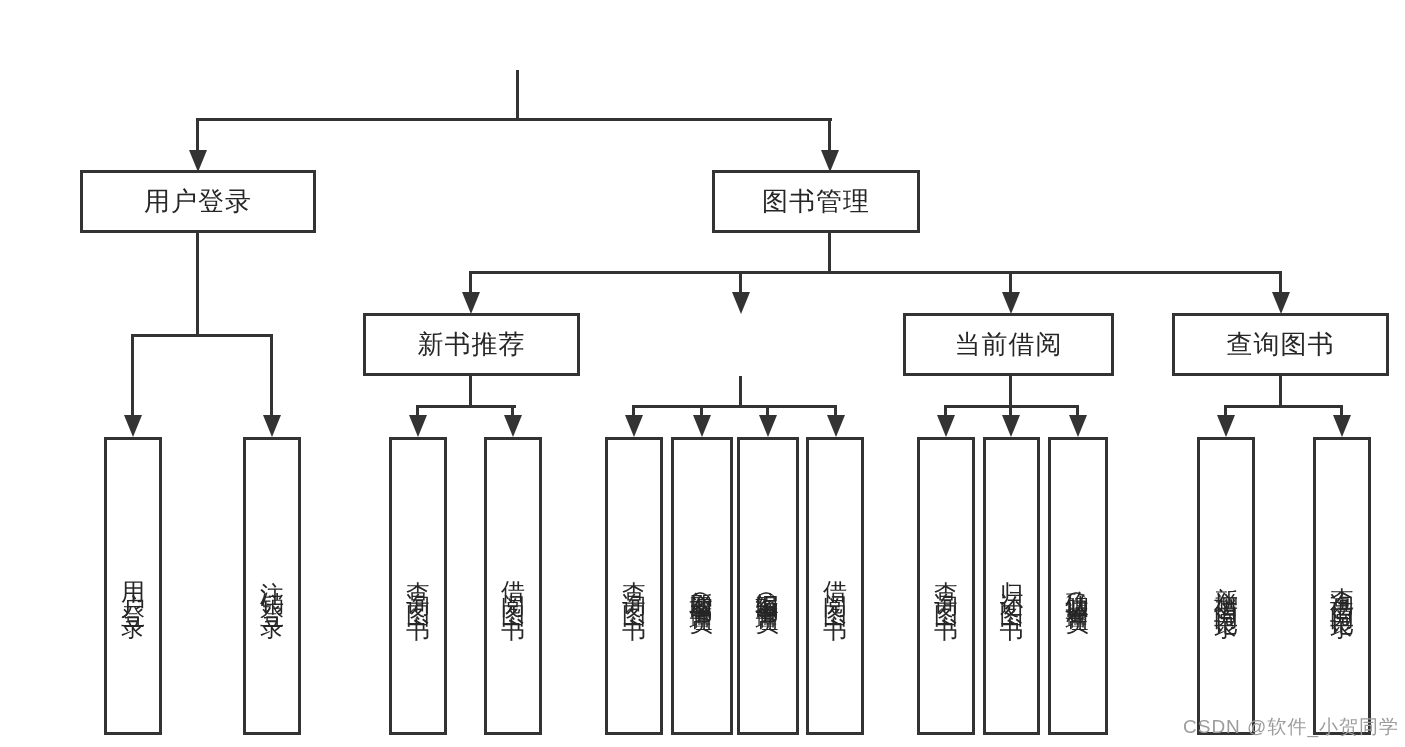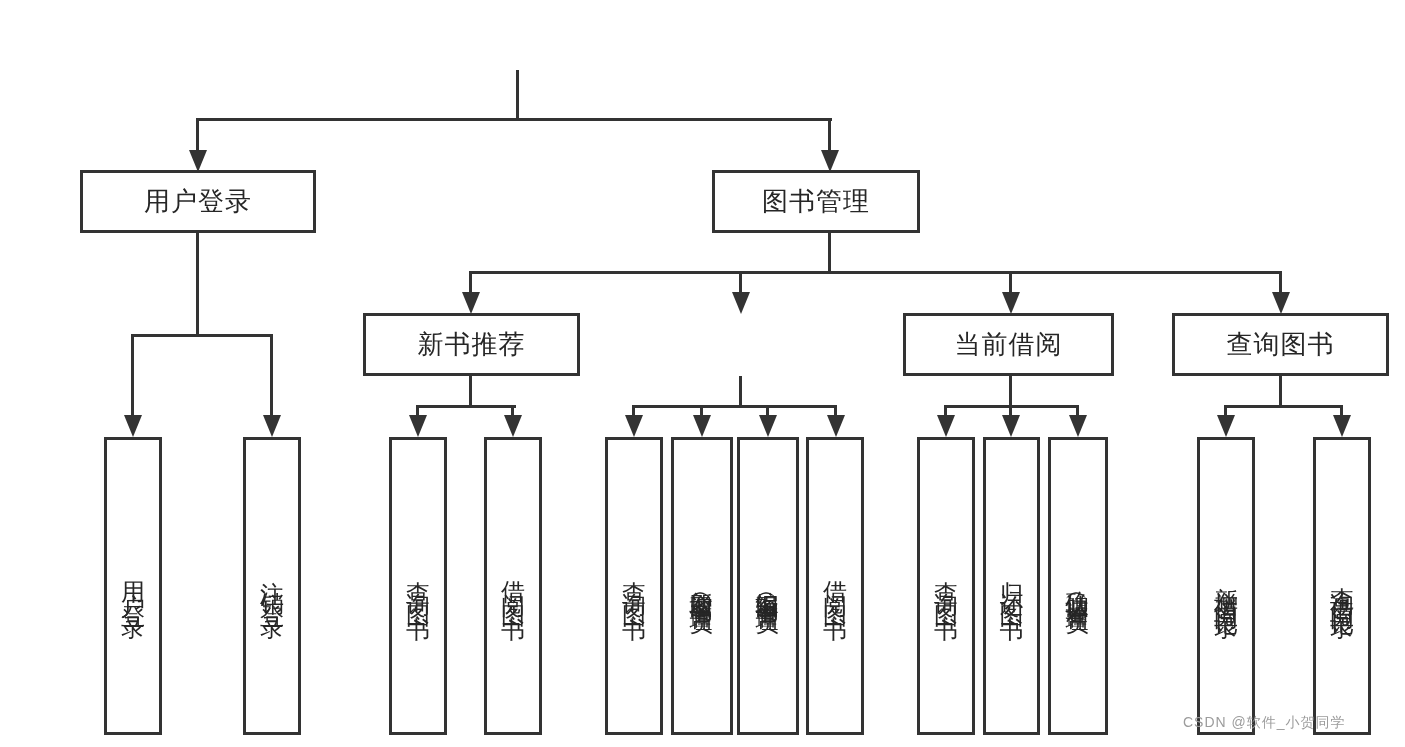--- a/index.html
+++ b/index.html
@@ -43,21 +43,21 @@
   .arr{
     position:absolute;
     width:0;height:0;
     border-left:9px solid transparent;
     border-right:9px solid transparent;
     border-top:22px solid #333333;
   }
   .watermark{
     position:absolute;
     left:1183px;top:714px;
-    font-size:14px;
+    font-size:19px;
     color:#9c9c9c;
     letter-spacing:1px;
     white-space:nowrap;
   }
 </style>
 </head>
 <body>
 
 <div id="canvas">
 

